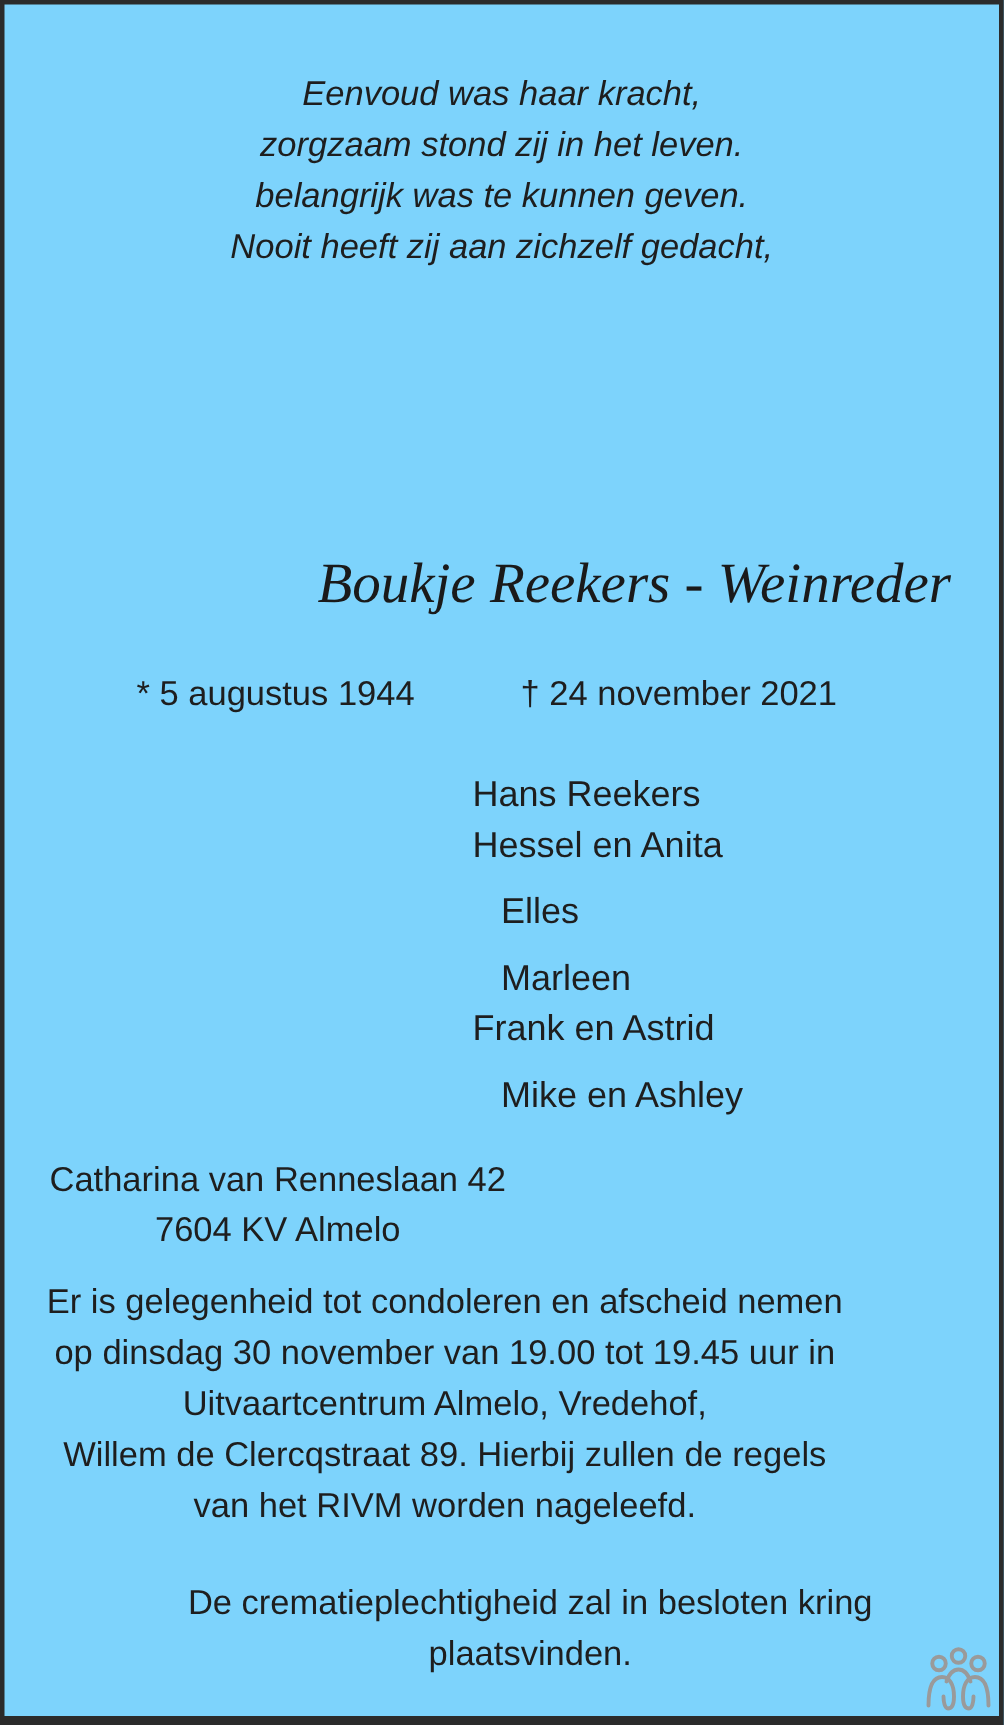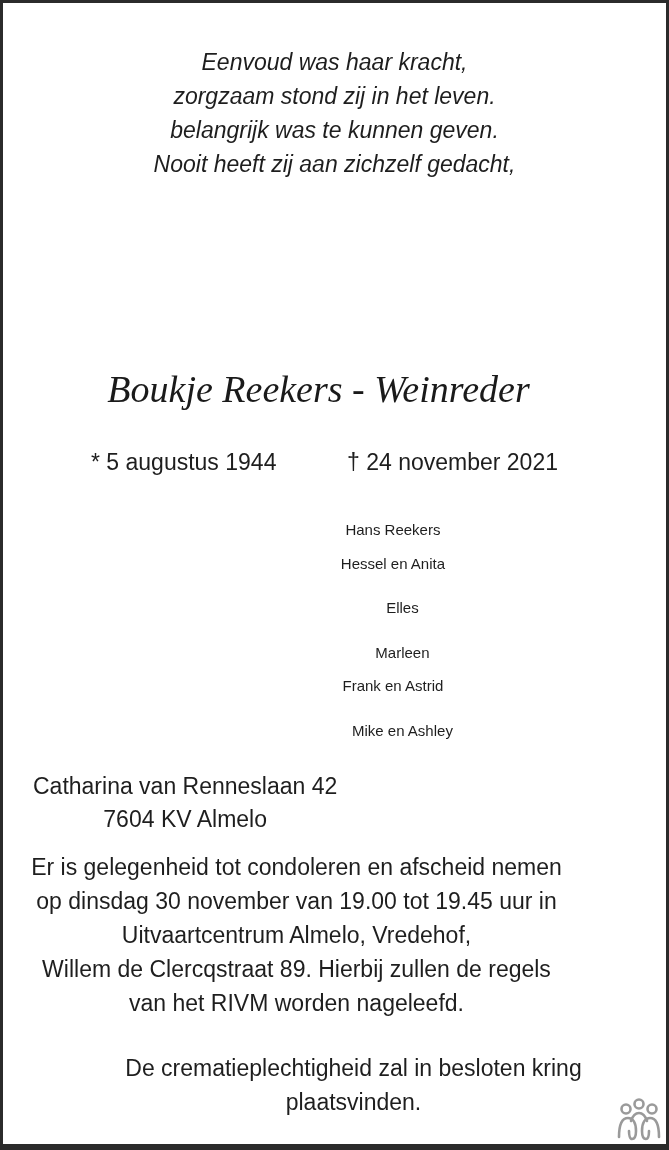--- a/index.html
+++ b/index.html
@@ -1,43 +1,43 @@
 <!DOCTYPE html>
 <html><head>
 <meta charset="utf-8">
 <style>
   html, body { margin: 0; padding: 0; background: #2b2b2b; }
   body { width: 669px; height: 1150px; position: relative; overflow: hidden; }
   .card {
     position: absolute; left: 3px; top: 3px; width: 663px; height: 1141px;
-    background: #ffffff; box-sizing: border-box;
+    background: #7dd3fc; box-sizing: border-box;
     font-family: "Liberation Sans", sans-serif; color: #1e1e1e;
   }
   .poem {
     position: absolute; top: 42px; left: 0; width: 663px; text-align: center;
     font-style: italic; font-size: 23px; line-height: 34px;
   }
   .intro {
     position: absolute; top: 200px; left: 30px; width: 620px;
     font-size: 23px; line-height: 34px;
   }
   .name {
-    position: absolute; top: 362px; left: 0; width: 631px; text-align: center;
+    position: absolute; top: 362px; left: 0; width: 631px; text-align: right;
     font-family: "Liberation Serif", serif; font-style: italic;
     font-size: 38px; line-height: 48px; color: #1a1a1a;
   }
   .dates {
     position: absolute; top: 443px; left: 0; width: 663px;
     font-size: 23px; line-height: 32px;
   }
   .dates .birth { position: absolute; left: 88px; }
   .dates .death { position: absolute; left: 344px; }
   .family {
-    position: absolute; top: 510px; left: 330px;
-    font-size: 15px; line-height: 33.5px; text-align: center;
+    position: absolute; top: 510px; left: 312px;
+    font-size: 24px; line-height: 33.5px;
   }
   .family .indent { padding-left: 19px; margin-top: 11px; }
   .address {
     position: absolute; top: 767px; left: 30px;
     font-size: 23px; line-height: 33px; text-align: center;
   }
   .info {
     position: absolute; top: 847px; left: 0; width: 587px; text-align: center;
     font-size: 23px; line-height: 34px;
   }

